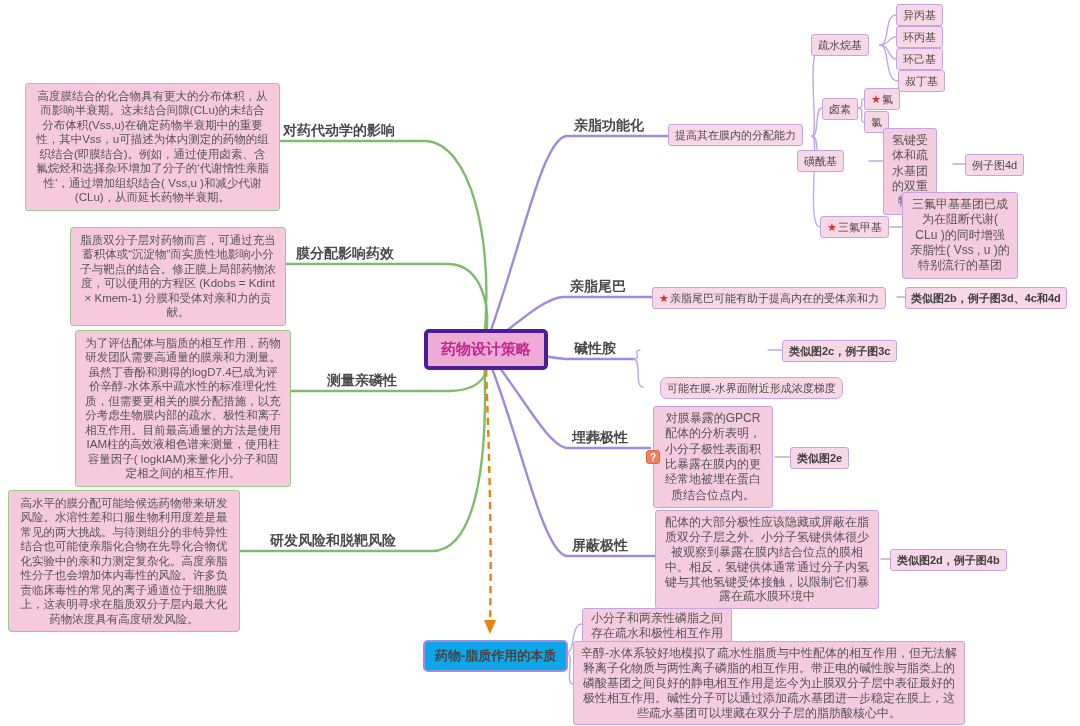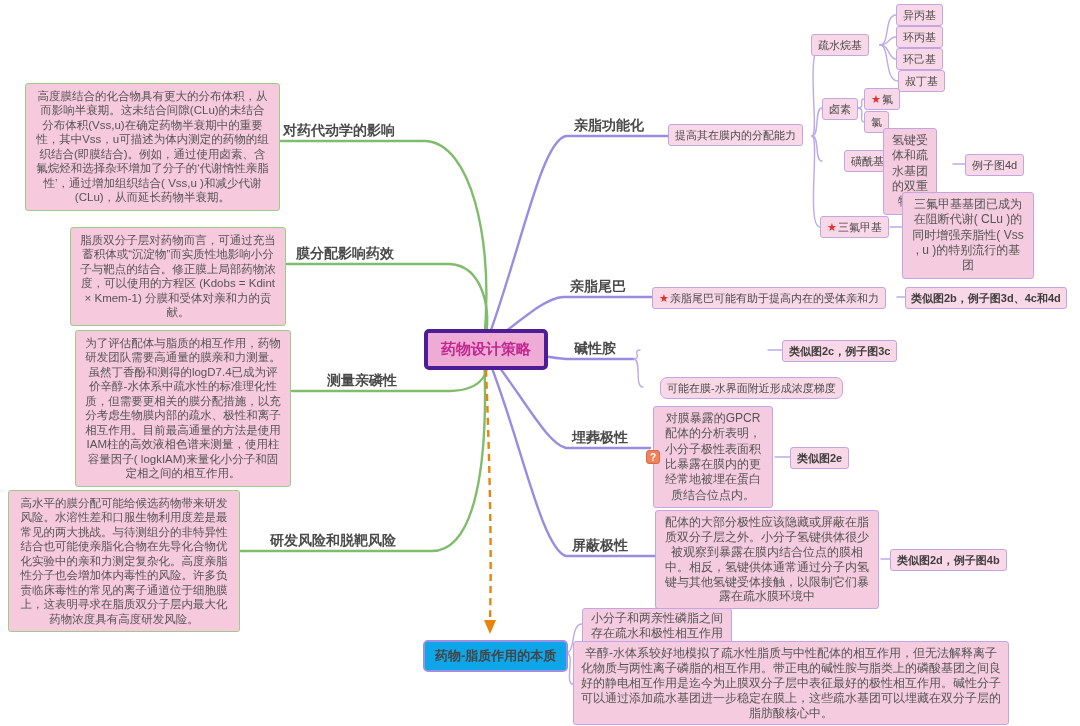--- a/index.html
+++ b/index.html
@@ -94,36 +94,36 @@
 
   <div class="node chip" style="left:668px;top:124px;">提高其在膜内的分配能力</div>
   <div class="node chip" style="left:811px;top:34px;">疏水烷基</div>
   <div class="node chip" style="left:896px;top:4px;">异丙基</div>
   <div class="node chip" style="left:896px;top:26px;">环丙基</div>
   <div class="node chip" style="left:896px;top:48px;">环己基</div>
   <div class="node chip" style="left:898px;top:70px;">叔丁基</div>
   <div class="node chip" style="left:822px;top:98px;">卤素</div>
   <div class="node chip" style="left:864px;top:88px;"><span class="star">★</span><span>氟</span></div>
   <div class="node chip" style="left:864px;top:111px;">氯</div>
-  <div class="node chip" style="left:797px;top:150px;margin-left:47px;">磺酰基</div>
+  <div class="node chip" style="left:797px;top:150px;">磺酰基</div>
   <div class="node rbox" style="left:883px;top:128px;width:54px;">氢键受体和疏水基团的双重特性</div>
   <div class="node chip" style="left:965px;top:154px;">例子图4d</div>
   <div class="node chip" style="left:820px;top:216px;"><span class="star">★</span><span>三氟甲基</span></div>
-  <div class="node rbox" style="left:902px;top:192px;width:132px;">三氟甲基基团已成为在阻断代谢( CLu )的同时增强亲脂性( Vss , u )的特别流行的基团</div>
+  <div class="node rbox" style="left:902px;top:192px;width:116px;">三氟甲基基团已成为在阻断代谢( CLu )的同时增强亲脂性( Vss , u )的特别流行的基团</div>
 
   <div class="node chip" style="left:652px;top:287px;"><span class="star">★</span><span>亲脂尾巴可能有助于提高内在的受体亲和力</span></div>
   <div class="node chip bold" style="left:905px;top:287px;padding:3px 5px;">类似图2b，例子图3d、4c和4d</div>
 
   <div class="node chip bold" style="left:782px;top:340px;">类似图2c，例子图3c</div>
   <div class="node chip" style="left:660px;top:377px;border-radius:7px;">可能在膜-水界面附近形成浓度梯度</div>
 
   <div class="node rbox" style="left:653px;top:406px;width:120px;padding:4px 7px;">对膜暴露的GPCR配体的分析表明，小分子极性表面积比暴露在膜内的更经常地被埋在蛋白质结合位点内。</div>
   <div class="qicon" style="left:646px;top:450px;">?</div>
   <div class="node chip bold" style="left:790px;top:447px;">类似图2e</div>
 
   <div class="node rbox lh124" style="left:655px;top:510px;width:224px;">配体的大部分极性应该隐藏或屏蔽在脂质双分子层之外。小分子氢键供体很少被观察到暴露在膜内结合位点的膜相中。相反，氢键供体通常通过分子内氢键与其他氢键受体接触，以限制它们暴露在疏水膜环境中</div>
   <div class="node chip bold" style="left:890px;top:549px;">类似图2d，例子图4b</div>
 
   <div class="node bottom-node" style="left:423px;top:640px;">药物-脂质作用的本质</div>
   <div class="node rbox" style="left:582px;top:608px;width:150px;padding:2px 5px;">小分子和两亲性磷脂之间存在疏水和极性相互作用</div>
-  <div class="node rbox lh124" style="left:573px;top:641px;width:436px;">辛醇-水体系较好地模拟了疏水性脂质与中性配体的相互作用，但无法解释离子化物质与两性离子磷脂的相互作用。带正电的碱性胺与脂类上的磷酸基团之间良好的静电相互作用是迄今为止膜双分子层中表征最好的极性相互作用。碱性分子可以通过添加疏水基团进一步稳定在膜上，这些疏水基团可以埋藏在双分子层的脂肪酸核心中。</div>
+  <div class="node rbox lh124" style="left:573px;top:641px;width:392px;">辛醇-水体系较好地模拟了疏水性脂质与中性配体的相互作用，但无法解释离子化物质与两性离子磷脂的相互作用。带正电的碱性胺与脂类上的磷酸基团之间良好的静电相互作用是迄今为止膜双分子层中表征最好的极性相互作用。碱性分子可以通过添加疏水基团进一步稳定在膜上，这些疏水基团可以埋藏在双分子层的脂肪酸核心中。</div>
 
 </div>
 
 </body></html>

